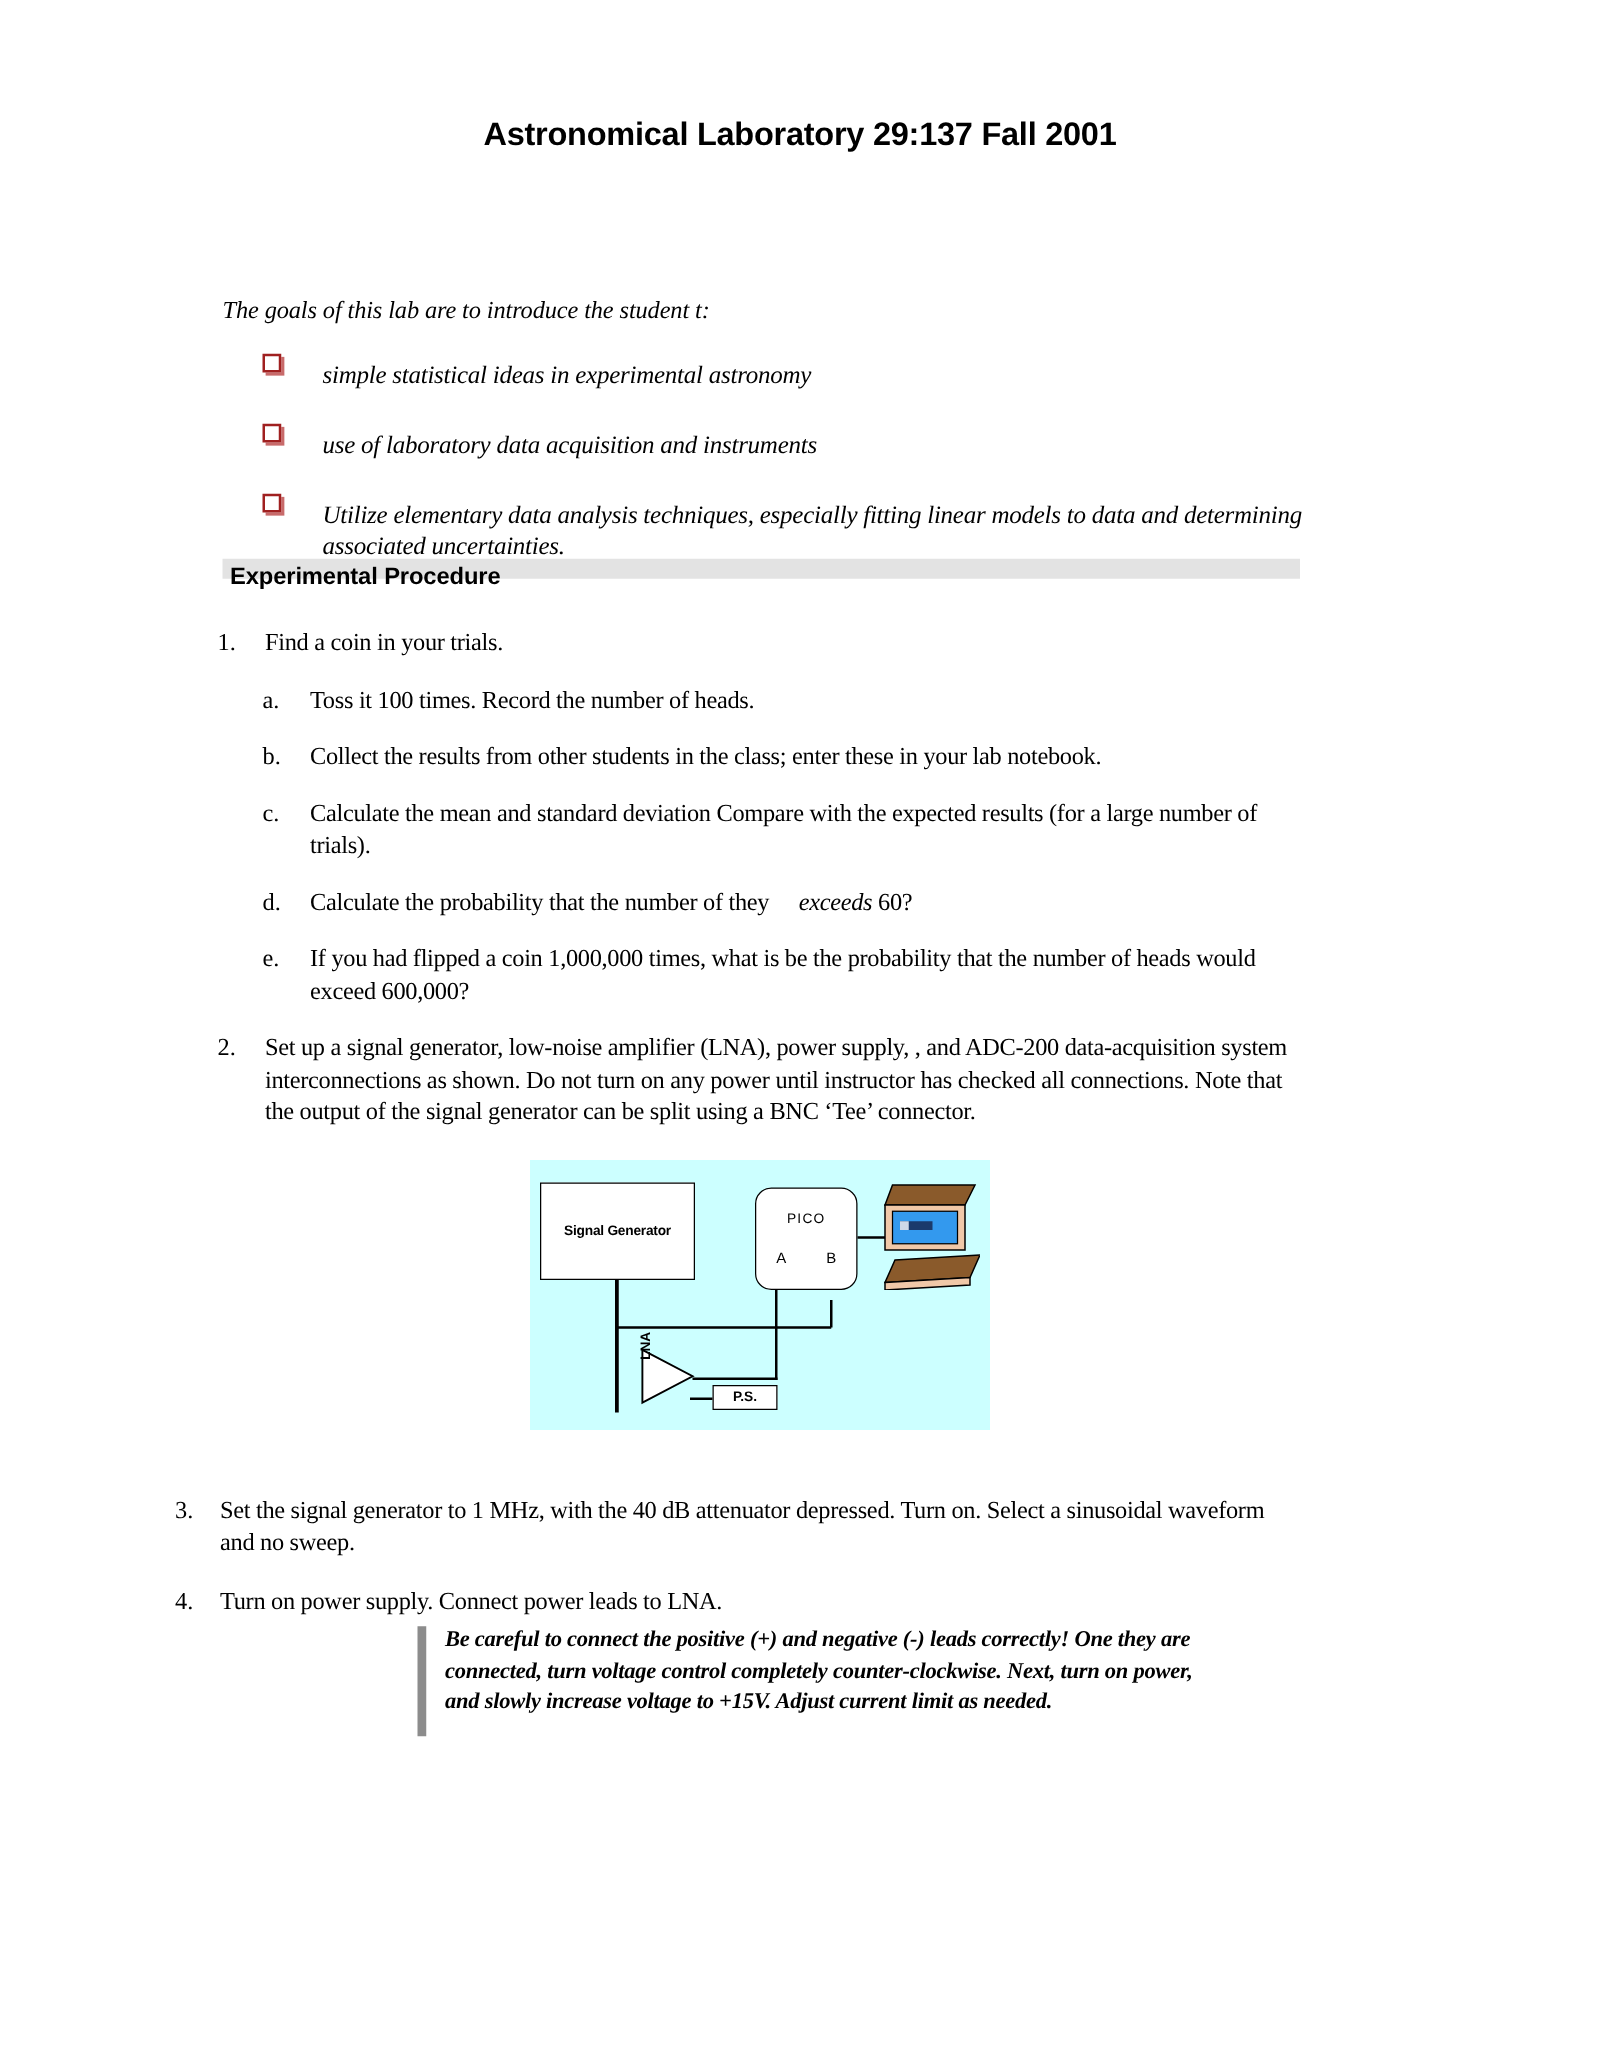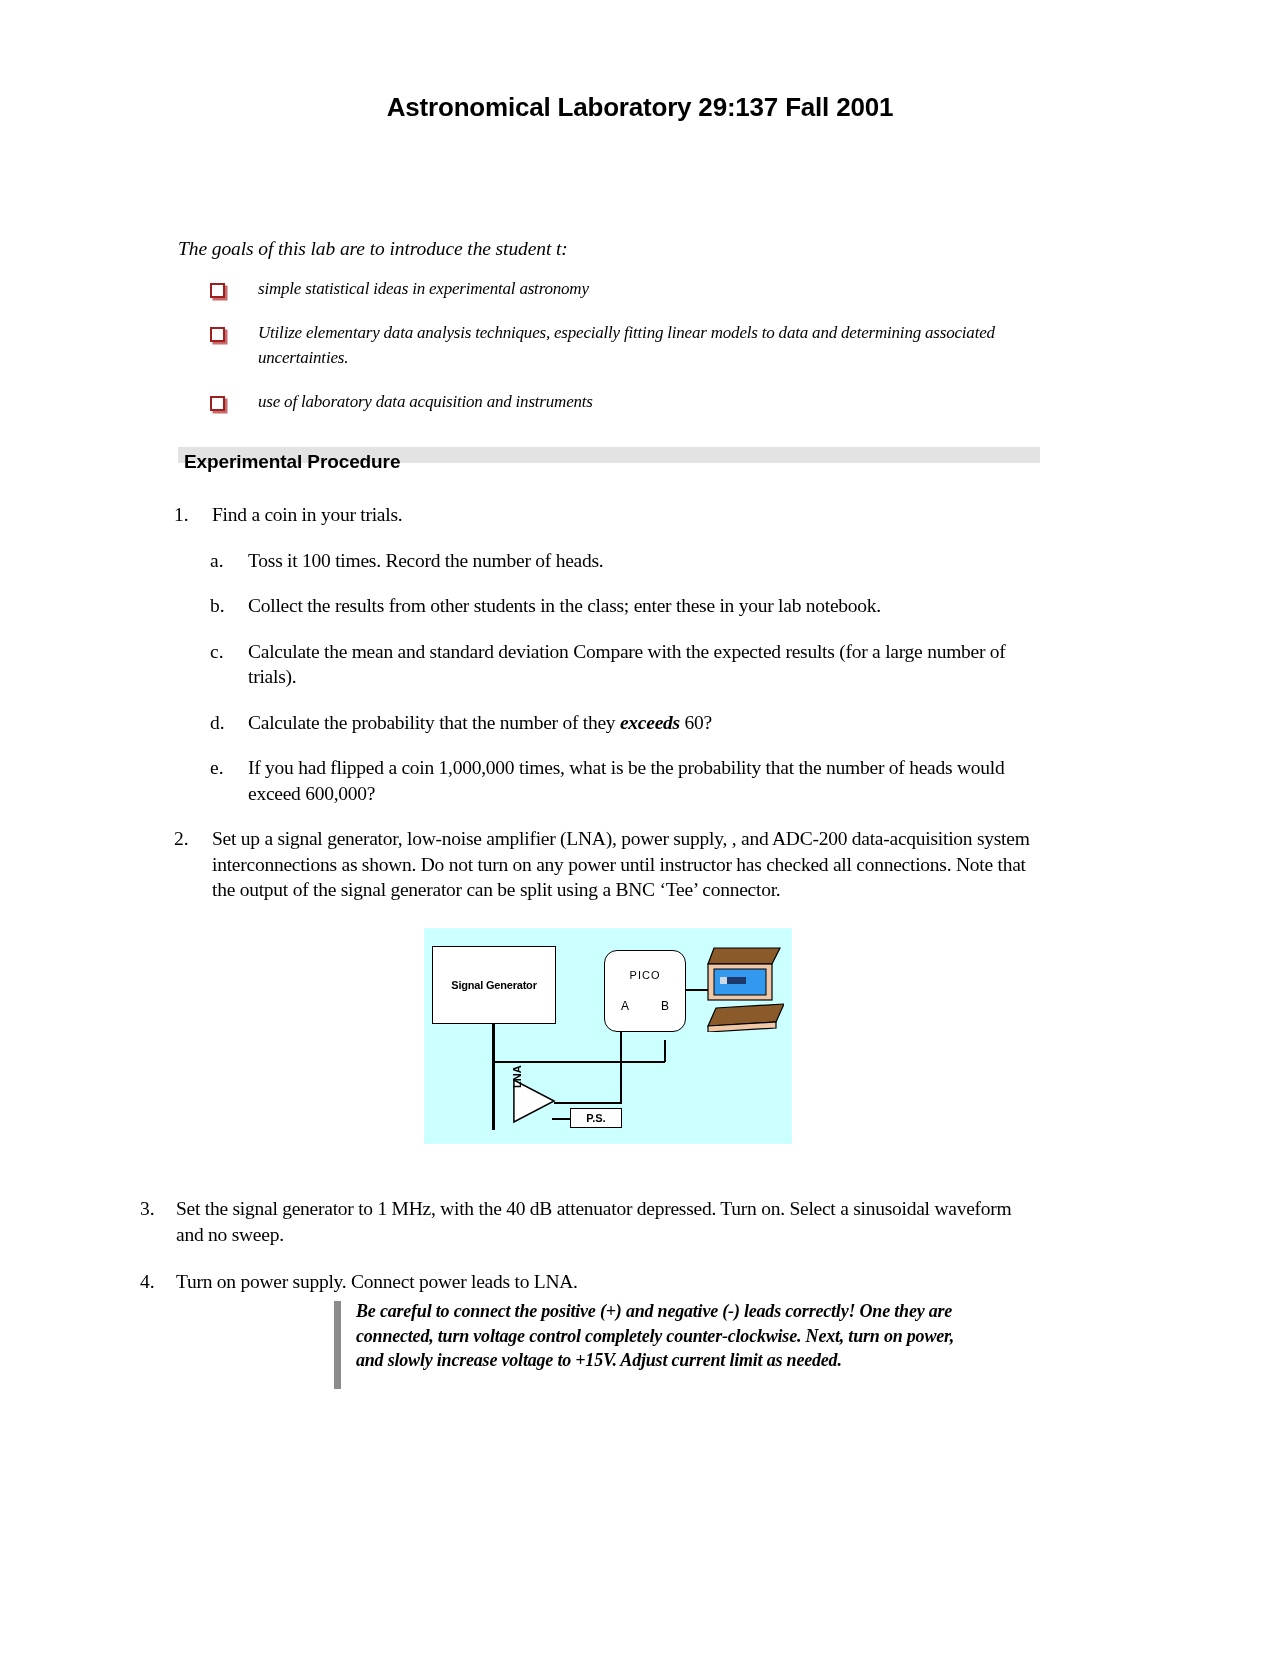--- a/index.html
+++ b/index.html
@@ -44,23 +44,24 @@
     flex:0 0 auto;
     width:11px;height:11px;
     margin-left:32px;margin-top:7px;
     border:2.5px solid #a02020;
     background:#ffffff;
     box-shadow:2.5px 2.5px 0 0 #c86a6a;
   }
   .goal-text{
     margin-left:33px;
     font-family:"Liberation Serif", serif;
-    font-style:italic;font-size:17px;
+    font-style:italic;font-size:20px;
     line-height:25px;letter-spacing:-0.2px;
     max-width:830px;
+    margin-top:12px;
   }
 
   
   .section-bar{
     position:absolute;left:178px;top:447px;
     width:862px;height:16px;
     background:#e3e3e3;
   }
   .section-bar-label{
     position:absolute;left:6px;top:4px;
@@ -79,21 +80,21 @@
   }
   .body{
     line-height:25.5px;letter-spacing:-0.25px;
   }
   .lvl1{margin-bottom:20px;}
   .lvl1>.marker{width:38px;padding-left:34px;}
   .lvl1>.body{width:820px;}
   .lvl2{margin-bottom:20px;margin-left:70px;}
   .lvl2>.marker{width:38px;}
   .lvl2>.body{width:762px;}
-  b.bi{font-weight:bold;font-style:italic;}
+  b.bi{font-weight:normal;font-style:italic;margin-left:19px;}
 
   
   .diagram{
     position:absolute;left:424px;top:928px;
     width:368px;height:216px;
     background:#ccffff;
   }
   .dg-box{
     position:absolute;background:#ffffff;border:1.5px solid #000;
     box-sizing:border-box;
@@ -165,25 +166,25 @@
 
   <div class="goals-intro">The goals of this lab are to introduce the student t:</div>
 
   <div class="goal-list">
     <div class="goal-item">
       <span class="goal-bullet"></span>
       <span class="goal-text">simple statistical ideas in experimental astronomy</span>
     </div>
     <div class="goal-item">
       <span class="goal-bullet"></span>
-      <span class="goal-text">Utilize elementary data analysis techniques, especially fitting linear models to data and determining associated uncertainties.</span>
+      <span class="goal-text">use of laboratory data acquisition and instruments</span>
     </div>
     <div class="goal-item">
       <span class="goal-bullet"></span>
-      <span class="goal-text">use of laboratory data acquisition and instruments</span>
+      <span class="goal-text">Utilize elementary data analysis techniques, especially fitting linear models to data and determining associated uncertainties.</span>
     </div>
   </div>
 
   <div class="section-bar">
     <div class="section-bar-label">Experimental Procedure</div>
   </div>
 
   <div class="proc">
 
     <div class="li lvl1">

